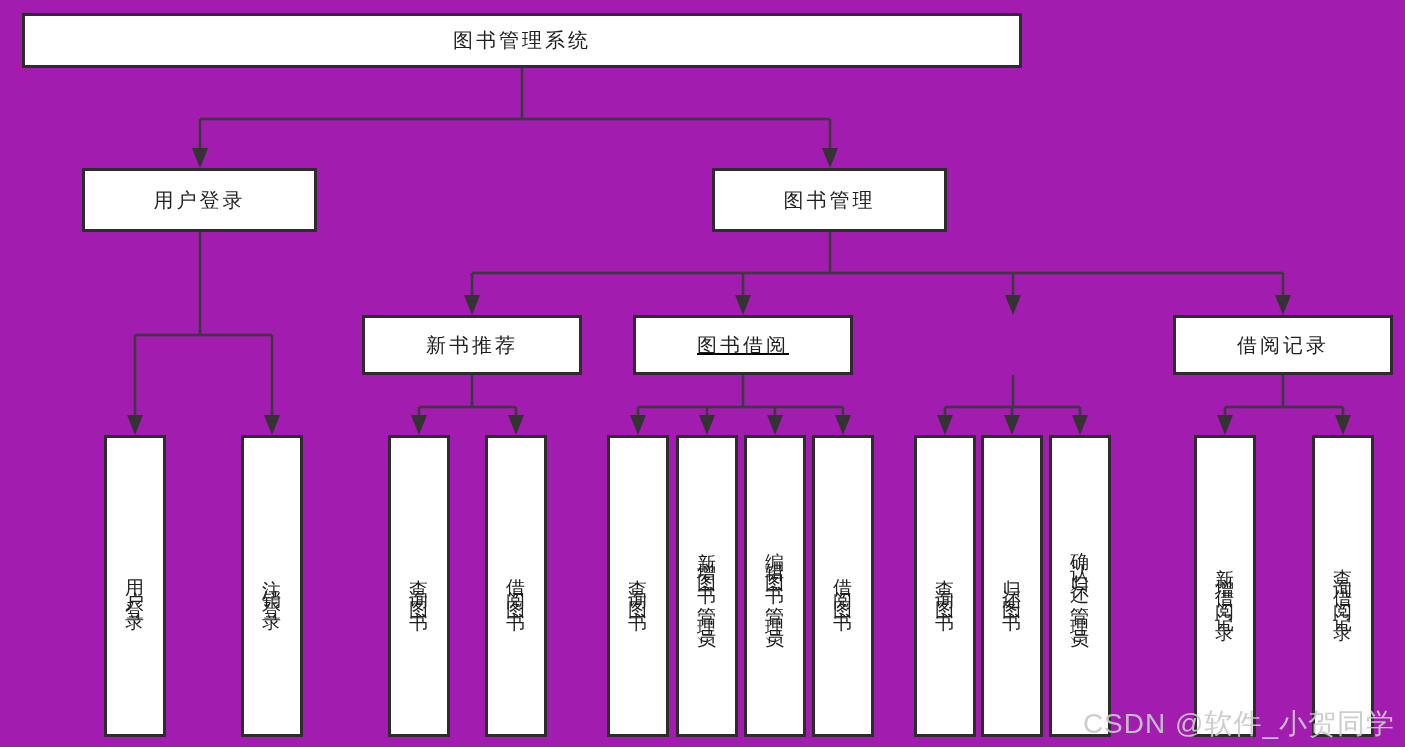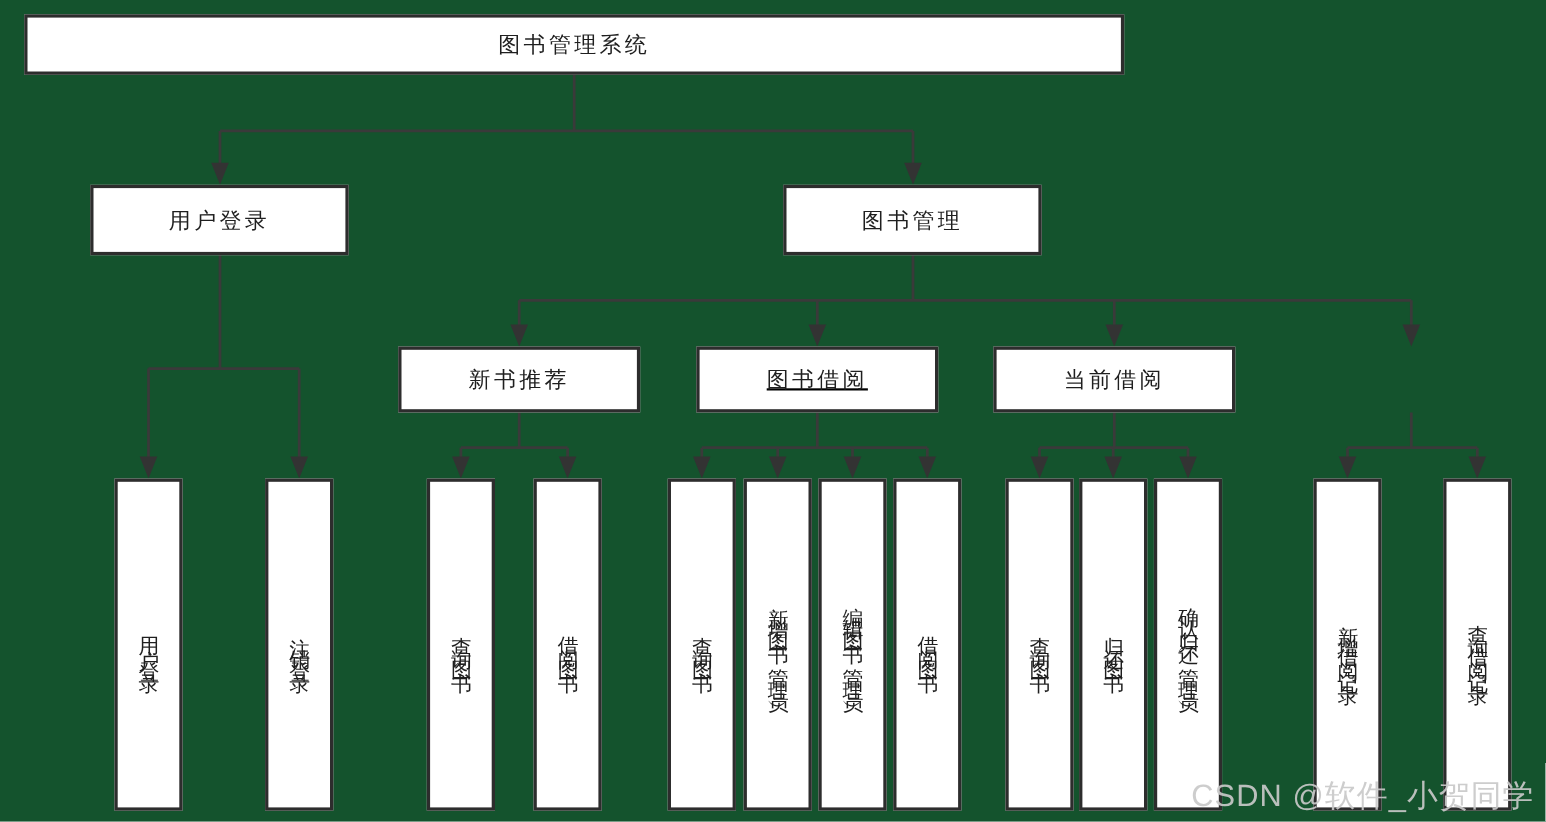--- a/index.html
+++ b/index.html
@@ -3,21 +3,21 @@
 <meta charset="utf-8">
 <style>
   html, body {
     margin: 0; padding: 0;
     background: #ffffff;
     font-family: "Liberation Sans", "DejaVu Sans", sans-serif;
   }
   #canvas {
     position: relative;
     width: 1405px; height: 747px;
-    background: #14532d;
+    background: #a21caf;
     overflow: hidden;
   }
   #connectors {
     position: absolute; left: 0; top: 0;
     width: 1405px; height: 747px;
     z-index: 1;
   }
   .node {
     position: absolute;
     background: #ffffff;
@@ -105,22 +105,22 @@
   <div class="node hbox" style="left:362px; top:315px; width:220px; height:60px;">
     <span>新书推荐</span>
   </div>
 
   <div class="node hbox" style="left:712px; top:168px; width:235px; height:64px;">
     <span>图书管理</span>
   </div>
   <div class="node hbox" style="left:633px; top:315px; width:220px; height:60px;text-decoration:underline;">
     <span>图书借阅</span>
   </div>
-  <div class="node hbox" style="left:903px; top:315px; width:220px; height:60px;">
-    <span>当前借阅</span>
+  <div class="node hbox" style="left:1173px; top:315px; width:220px; height:60px;">
+    <span>借阅记录</span>
   </div>
 
   <div class="node vbox" style="left:104px; top:435px; width:62px; height:302px;">
     <span>用户登录</span>
   </div>
   <div class="node vbox" style="left:241px; top:435px; width:62px; height:302px;">
     <span>注销登录</span>
   </div>
 
   <div class="node vbox" style="left:388px; top:435px; width:62px; height:302px;">

